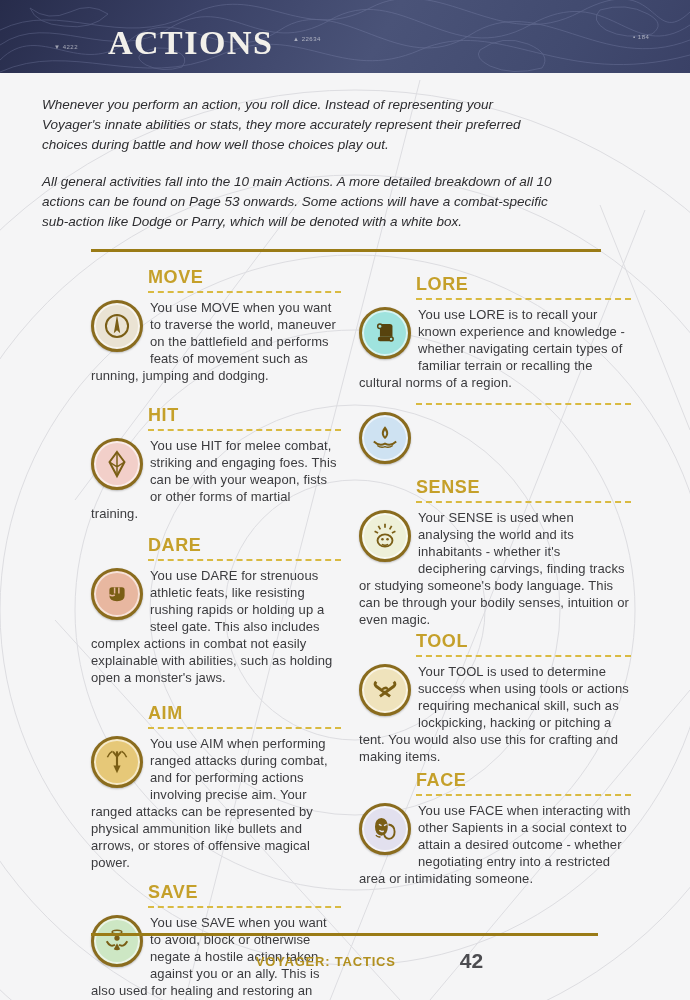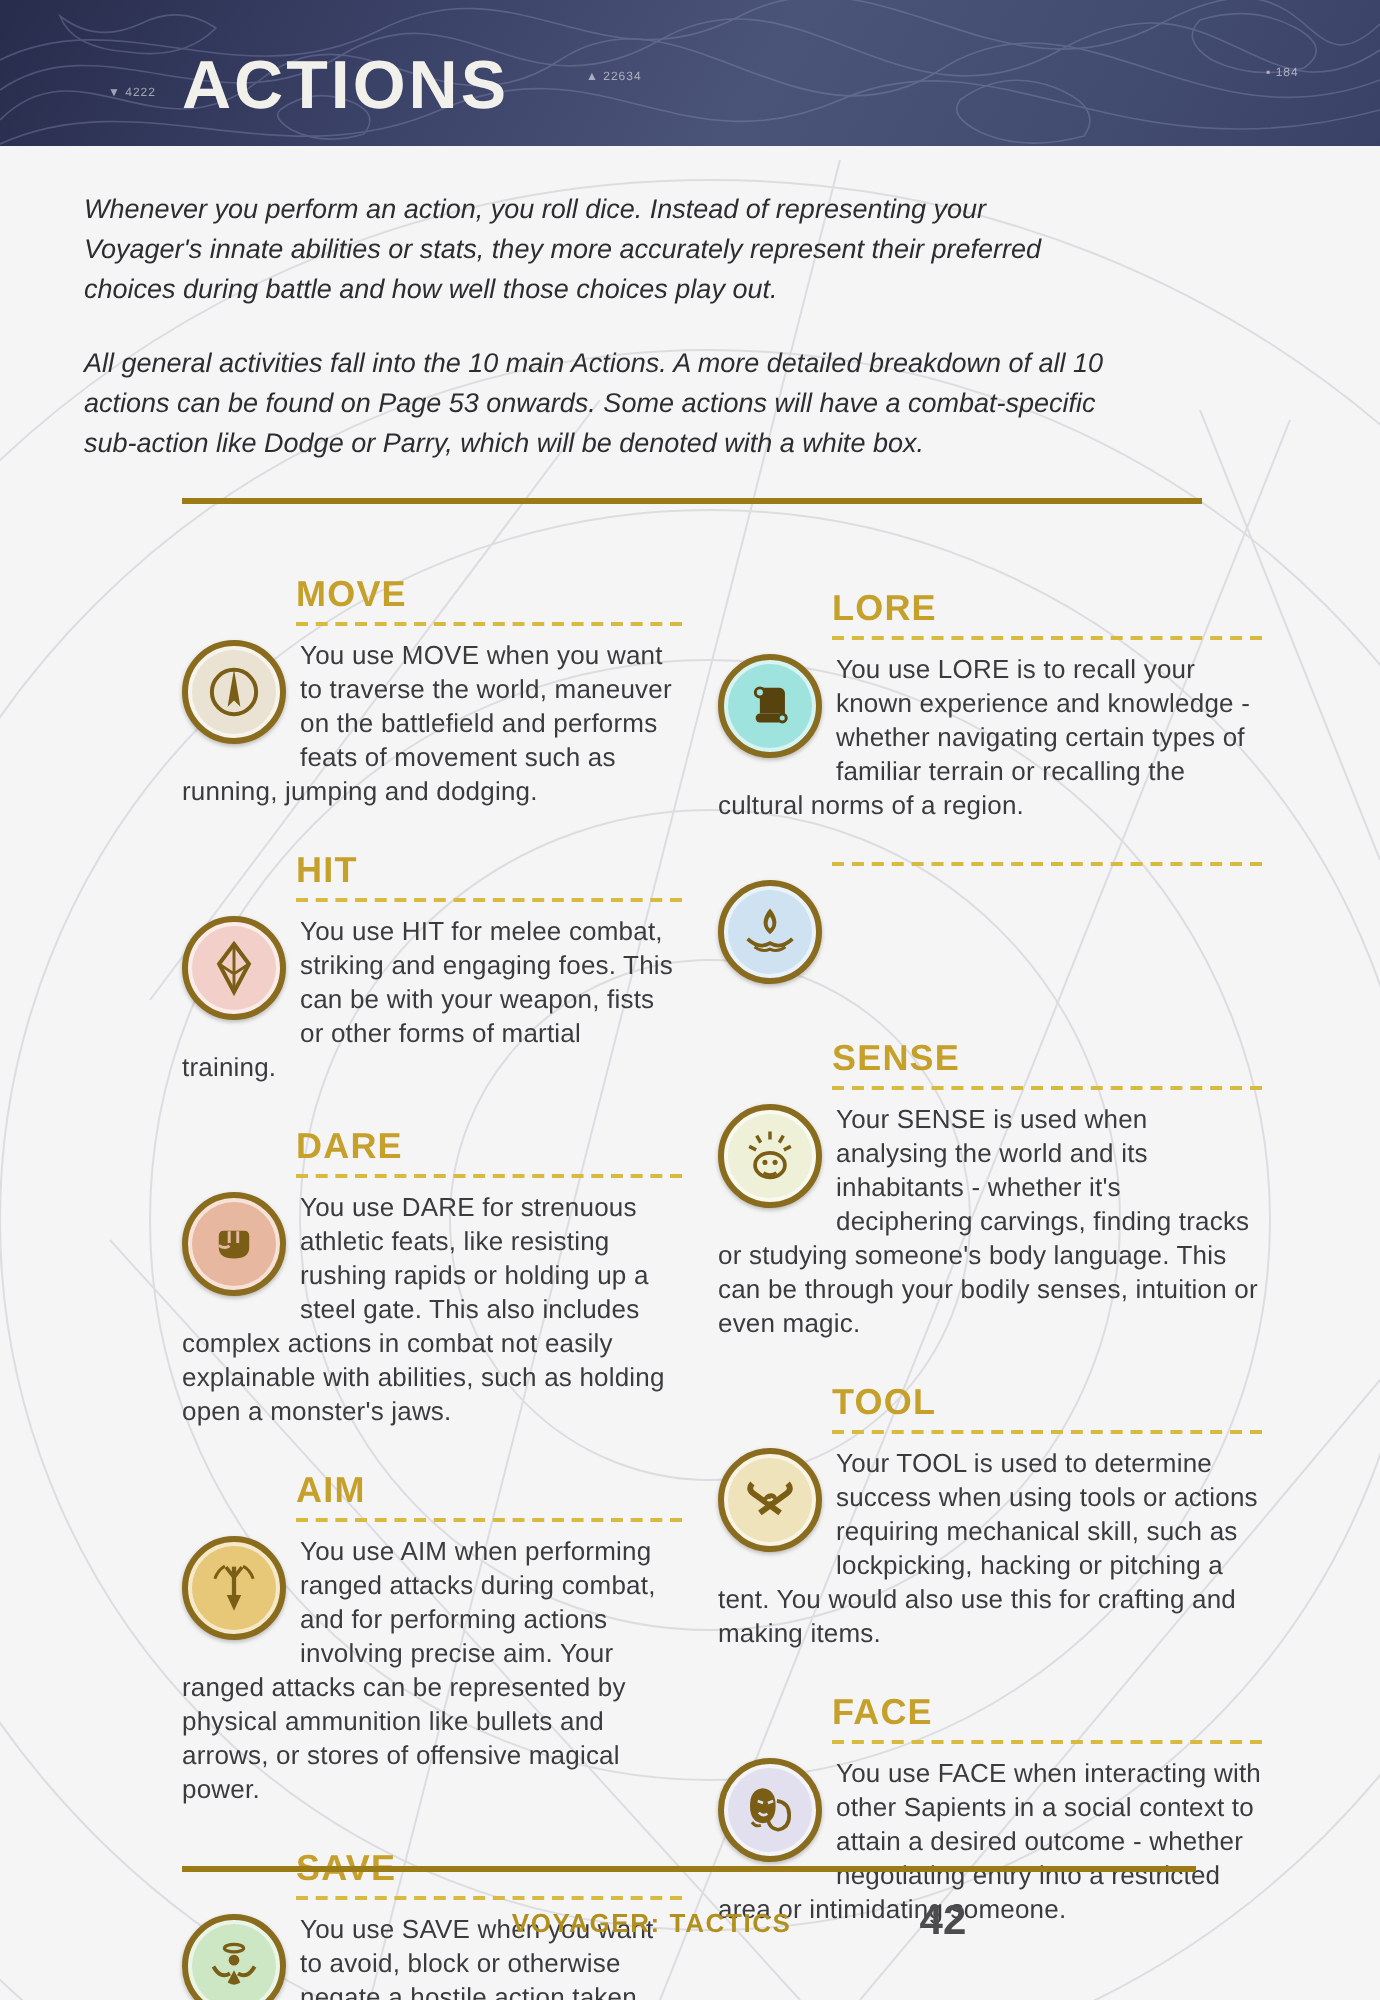--- a/index.html
+++ b/index.html
@@ -12,34 +12,34 @@
   
   .deco-layer{position:absolute;inset:0;z-index:0;pointer-events:none;}
   
   .banner{
     position:relative;z-index:2;height:73px;
     background:linear-gradient(120deg,#272c4b 0%,#3a4166 28%,#4a5378 55%,#414a6f 82%,#3a4166 100%);
     overflow:hidden;
   }
   .banner svg.contours{position:absolute;inset:0;width:100%;height:100%;}
   .banner .title{
-    position:absolute;left:91px;top:26px;
-    font-size:34px;font-weight:800;letter-spacing:1.5px;color:#f2f0ea;line-height:1;
+    position:absolute;left:108px;top:26px;
+    font-size:34px;font-weight:800;letter-spacing:1.5px;color:#f2f0ea;line-height:1;font-family:Liberation Serif, serif;
   }
   .map-marker{position:absolute;font-size:6px;color:rgba(255,255,255,.55);letter-spacing:.5px;white-space:nowrap;}
   
   .content{position:relative;z-index:1;}
   .intro{margin:22px 70px 0 42px;width:512px;font-style:italic;font-size:13.5px;line-height:20px;color:#2d2d30;}
   .intro p{margin:0 0 17px 0;}
   .gold-rule{width:510px;height:3px;background:#9a7b16;margin:16px 0 14px 91px;}
   
   .columns{display:flex;padding-left:91px;}
   .col-left{width:250px;margin-right:18px;}
   .col-right{width:272px;padding-top:7px;}
-  .action{position:relative;margin-top:20px;}
+  .action{position:relative;}
   .action::after{content:"";display:block;clear:both;}
   .action h3{
     margin:0 0 3px 57px;font-size:18px;line-height:22px;font-weight:800;
     letter-spacing:.6px;color:#c5a02a;
   }
   .action .dash{margin:0 0 6px 57px;border-top:2px dashed #d9ba41;height:0;}
   .badge{
     float:left;width:46px;height:46px;border-radius:50%;
     border:3px solid #8a6c1e;
     box-shadow:inset 0 0 0 2px rgba(255,255,255,.6), 0 1px 2px rgba(0,0,0,.25);

